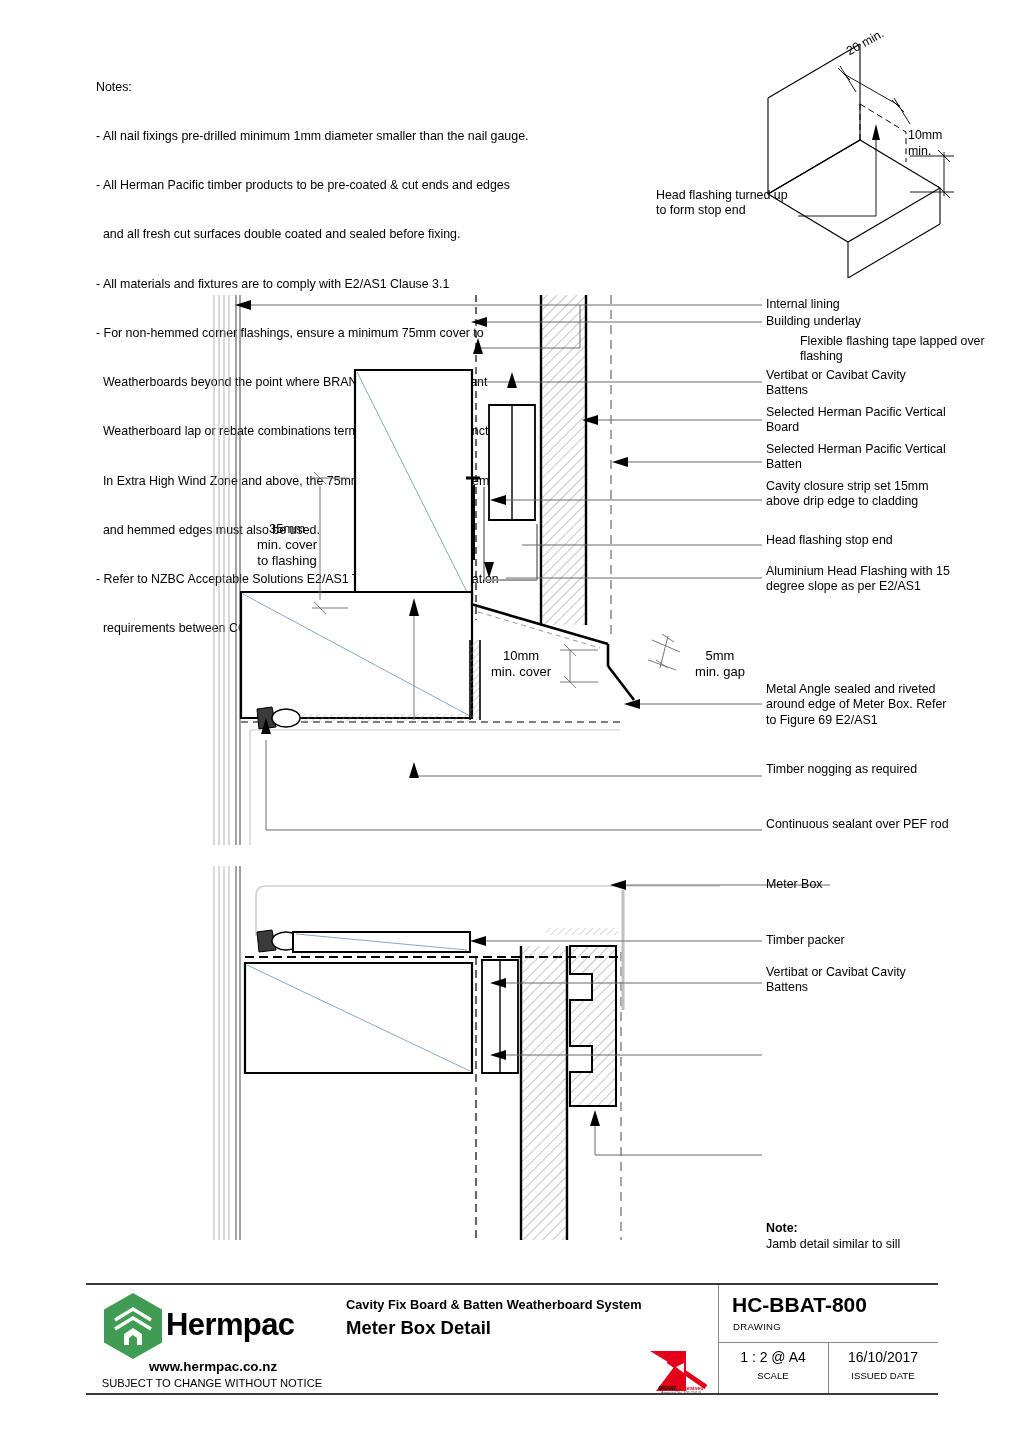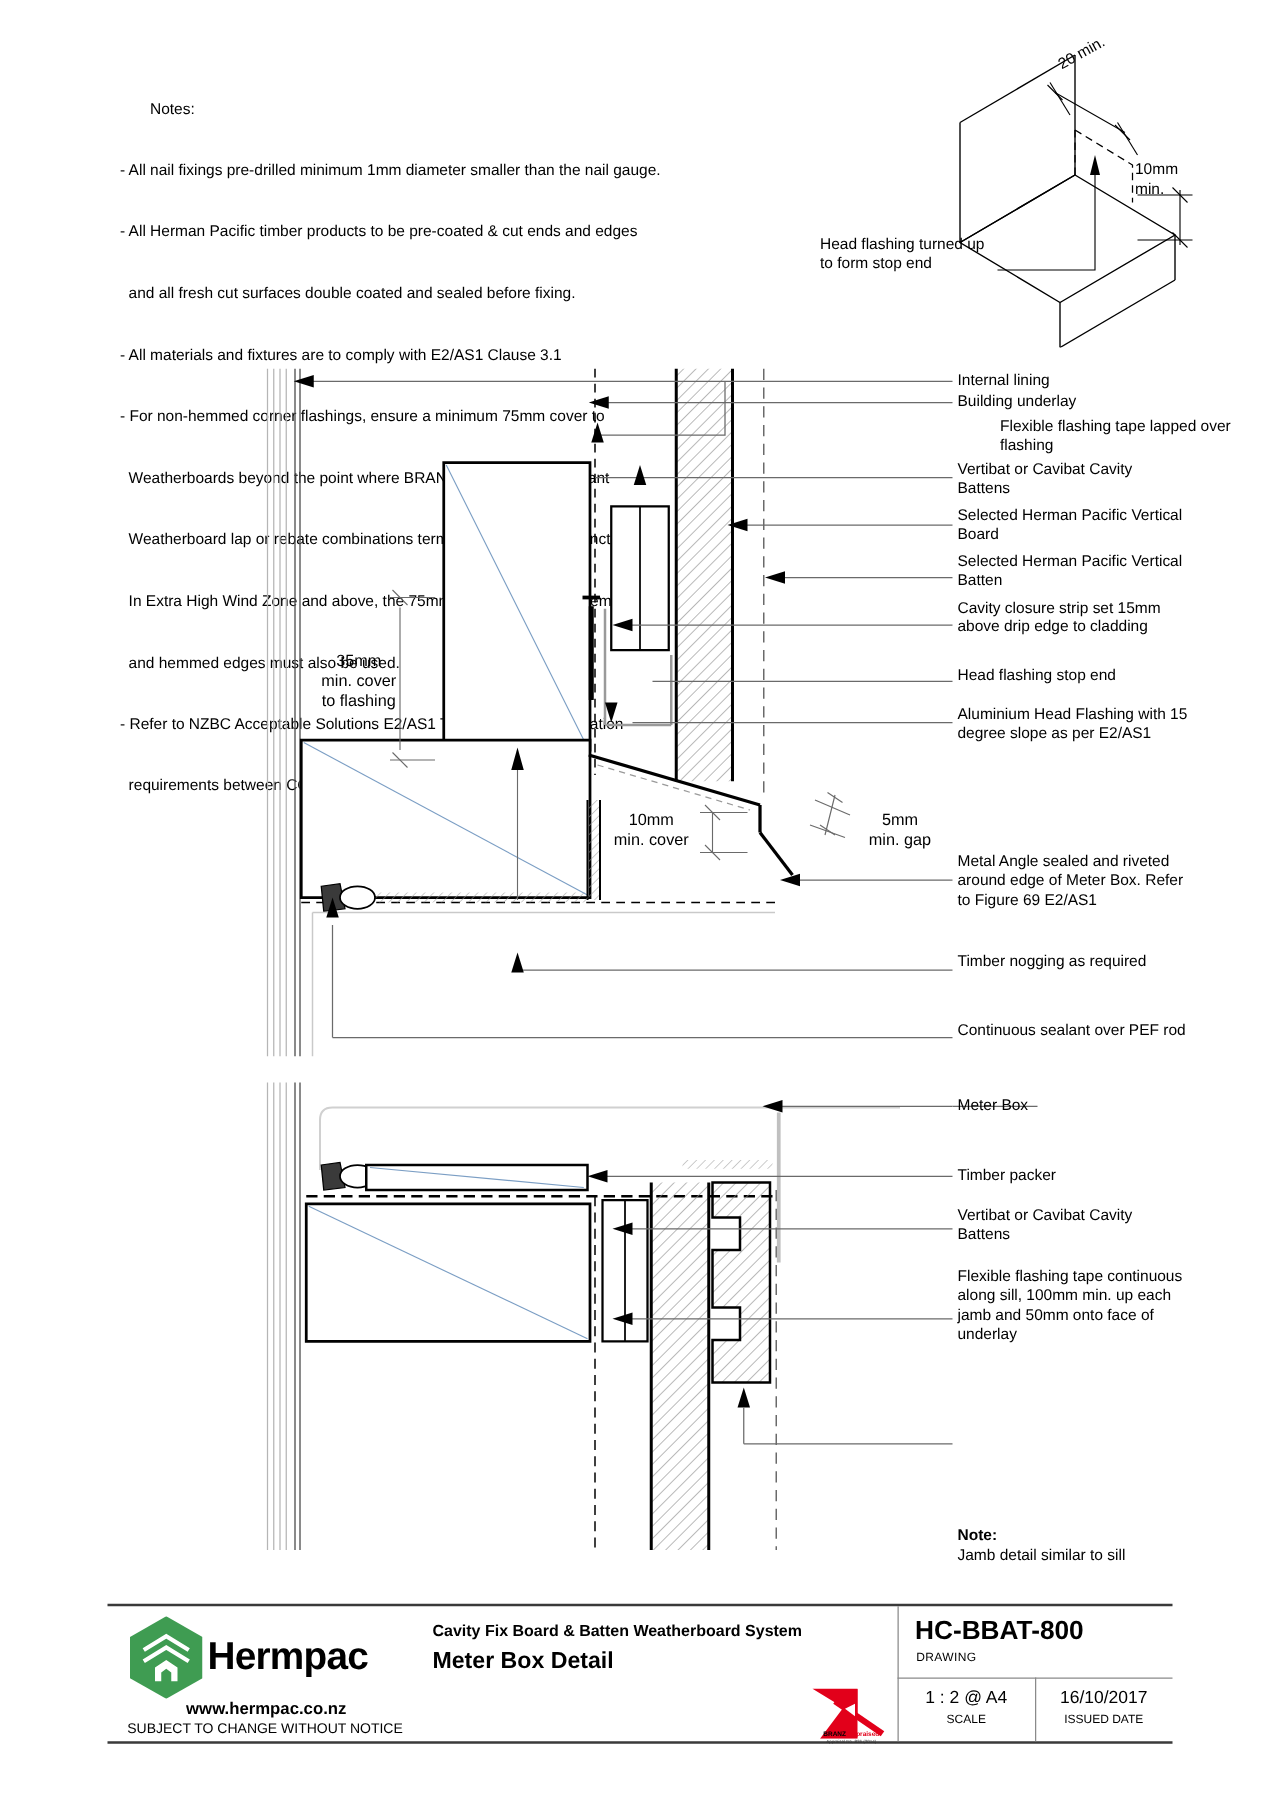--- a/index.html
+++ b/index.html
@@ -6,21 +6,21 @@
   body{
     width:1024px;height:1449px;position:relative;
     font-family:"Liberation Sans","DejaVu Sans",sans-serif;
     color:#000;overflow:hidden;
   }
   .page{position:absolute;inset:0;}
 
   
   #notes{position:absolute;left:96px;top:46px;width:560px;
          font-size:12.4px;line-height:16.4px;white-space:pre-wrap;}
-  #notes .ttl{display:block;margin-left:24px;}
+  #notes .ttl{display:block;}
   #notes .ln{display:block;}
 
   
   #iso{position:absolute;left:648px;top:28px;width:340px;height:250px;}
   #iso svg{position:absolute;left:0;top:0;}
   .isoLbl{position:absolute;font-size:12.4px;line-height:15px;}
 
   
   #draw{position:absolute;left:0;top:0;width:1024px;height:1290px;}
   #draw svg{position:absolute;left:0;top:0;}
@@ -353,21 +353,20 @@
     <div class="co" style="left:766px;top:479px;">Cavity closure strip set 15mm above drip edge to cladding</div>
     <div class="co" style="left:766px;top:533px;">Head flashing stop end</div>
     <div class="co" style="left:766px;top:564px;">Aluminium Head Flashing with 15 degree slope as per E2/AS1</div>
     <div class="co" style="left:766px;top:682px;">Metal Angle sealed and riveted around edge of Meter Box. Refer to Figure 69 E2/AS1</div>
     <div class="co" style="left:766px;top:762px;">Timber nogging as required</div>
     <div class="co" style="left:766px;top:817px;">Continuous sealant over PEF rod</div>
 
     <div class="co" style="left:766px;top:877px;">Meter Box</div>
     <div class="co" style="left:766px;top:933px;">Timber packer</div>
     <div class="co" style="left:766px;top:965px;">Vertibat or Cavibat Cavity Battens</div>
-    <div class="co" style="left:766px;top:1014px;">Flexible flashing tape continuous along sill, 100mm min. up each jamb and 50mm onto face of underlay</div>
 
     <div class="co" style="left:766px;top:1221px;font-weight:bold;">Note:</div>
     <div class="co" style="left:766px;top:1237px;">Jamb detail similar to sill</div>
   </div>
 
   <div id="tb">
     <div id="tbVsplit"></div>
     <div id="tbHsplit"></div>
     <div id="tbVsplit2"></div>
 

